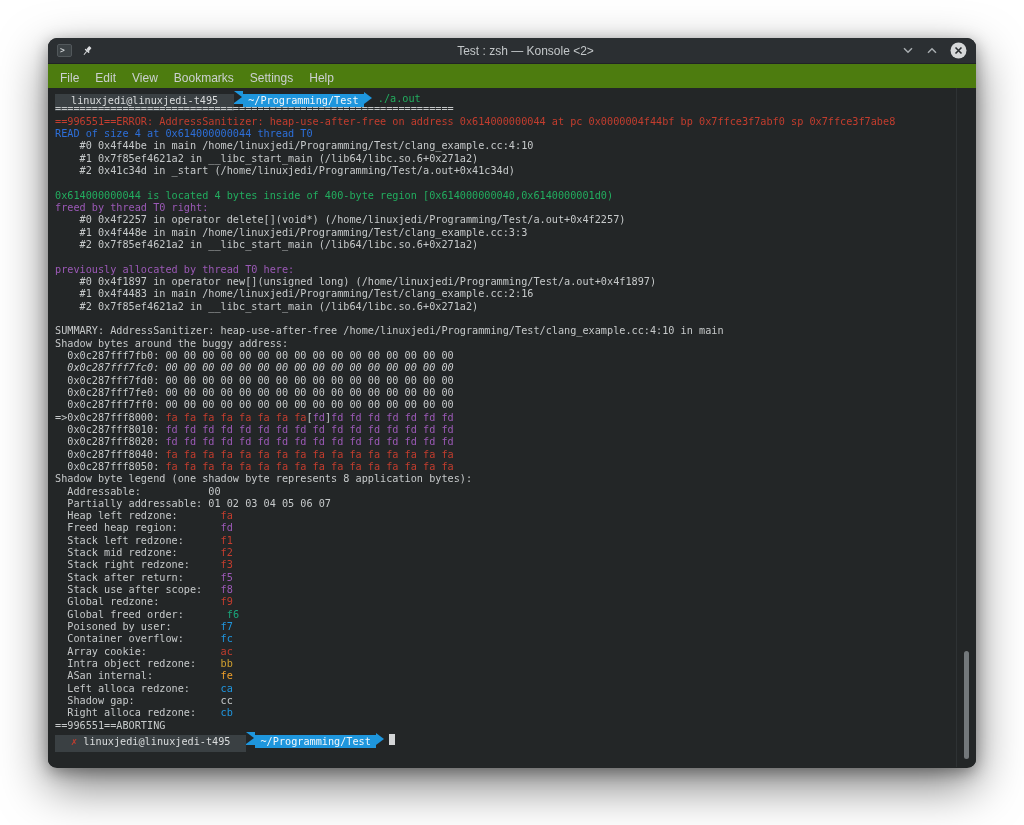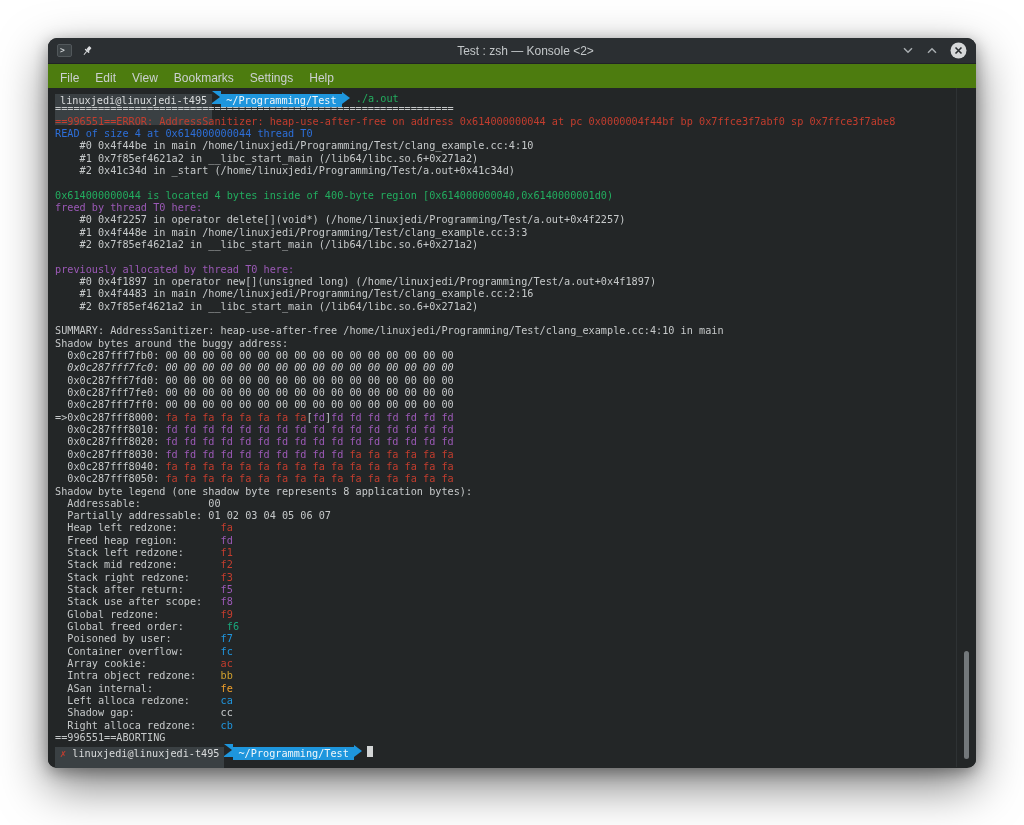--- a/index.html
+++ b/index.html
@@ -36,22 +36,22 @@
   .menu-item{padding:3px 8px;border-radius:2px;}
   
   .terminal{
     position:relative;height:679px;background:#232627;
     padding:3px 26px 0 7px;
     font:10.2px/12.33px "DejaVu Sans Mono",monospace;color:#c6c9ca;
   }
   .tline{white-space:pre;height:12.33px;}
   
   .pl-user{
-    display:inline-block;height:31px;line-height:13px;vertical-align:-2px;
-    padding:0 5px;color:#dadcdd;
+    display:inline-block;height:17px;line-height:13px;vertical-align:-2px;
+    padding:0 16px;color:#dadcdd;
   }
   .pl-notch{display:inline-block;width:9px;height:13px;vertical-align:-2px;position:relative;}
   .pl-notch-tri{
     position:absolute;left:0;top:0;width:0;height:0;
     border-top:6.5px solid transparent;border-bottom:6.5px solid transparent;
     border-left:8px solid #232627;
   }
   .pl-path{
     display:inline-block;height:13px;line-height:13px;vertical-align:-2px;
     padding:0 5px;color:#f0f6fa;
@@ -124,41 +124,40 @@
       <div id="term-out">
           <div class="tline"><span class="pl-user" style="background: rgb(58, 64, 67);"><span>linuxjedi@linuxjedi-t495</span></span><span class="pl-notch" style="background: rgb(30, 150, 221);"><span class="pl-notch-tri" style="border-left-color: rgb(35, 38, 39);"></span></span><span class="pl-path" style="background: rgb(30, 150, 221);">~/Programming/Test</span><span class="pl-end" style="border-left: 8px solid rgb(30, 150, 221);"></span><span style="color: rgb(34, 173, 95);"> ./a.out</span></div>
           <div class="tline"><span style="color: rgb(198, 201, 202);">=================================================================</span></div>
           <div class="tline"><span style="color: rgb(195, 61, 46);">==996551==ERROR: AddressSanitizer: heap-use-after-free on address 0x614000000044 at pc 0x0000004f44bf bp 0x7ffce3f7abf0 sp 0x7ffce3f7abe8</span></div>
           <div class="tline"><span style="color: rgb(45, 111, 217);">READ of size 4 at 0x614000000044 thread T0</span></div>
           <div class="tline"><span style="color: rgb(198, 201, 202);">    #0 0x4f44be in main /home/linuxjedi/Programming/Test/clang_example.cc:4:10</span></div>
           <div class="tline"><span style="color: rgb(198, 201, 202);">    #1 0x7f85ef4621a2 in __libc_start_main (/lib64/libc.so.6+0x271a2)</span></div>
           <div class="tline"><span style="color: rgb(198, 201, 202);">    #2 0x41c34d in _start (/home/linuxjedi/Programming/Test/a.out+0x41c34d)</span></div>
           <div class="tline"><span style="color: rgb(198, 201, 202);">&nbsp;</span></div>
           <div class="tline"><span style="color: rgb(34, 173, 95);">0x614000000044 is located 4 bytes inside of 400-byte region [0x614000000040,0x6140000001d0)</span></div>
-          <div class="tline"><span style="color: rgb(155, 89, 182);">freed by thread T0 here:</span></div>
+          <div class="tline"><span style="color: rgb(155, 89, 182);">freed by thread T0 right:</span></div>
           <div class="tline"><span style="color: rgb(198, 201, 202);">    #0 0x4f2257 in operator delete[](void*) (/home/linuxjedi/Programming/Test/a.out+0x4f2257)</span></div>
           <div class="tline"><span style="color: rgb(198, 201, 202);">    #1 0x4f448e in main /home/linuxjedi/Programming/Test/clang_example.cc:3:3</span></div>
           <div class="tline"><span style="color: rgb(198, 201, 202);">    #2 0x7f85ef4621a2 in __libc_start_main (/lib64/libc.so.6+0x271a2)</span></div>
           <div class="tline"><span style="color: rgb(198, 201, 202);">&nbsp;</span></div>
           <div class="tline"><span style="color: rgb(155, 89, 182);">previously allocated by thread T0 here:</span></div>
           <div class="tline"><span style="color: rgb(198, 201, 202);">    #0 0x4f1897 in operator new[](unsigned long) (/home/linuxjedi/Programming/Test/a.out+0x4f1897)</span></div>
           <div class="tline"><span style="color: rgb(198, 201, 202);">    #1 0x4f4483 in main /home/linuxjedi/Programming/Test/clang_example.cc:2:16</span></div>
           <div class="tline"><span style="color: rgb(198, 201, 202);">    #2 0x7f85ef4621a2 in __libc_start_main (/lib64/libc.so.6+0x271a2)</span></div>
           <div class="tline"><span style="color: rgb(198, 201, 202);">&nbsp;</span></div>
           <div class="tline"><span style="color: rgb(198, 201, 202);">SUMMARY: AddressSanitizer: heap-use-after-free /home/linuxjedi/Programming/Test/clang_example.cc:4:10 in main</span></div>
           <div class="tline"><span style="color: rgb(198, 201, 202);">Shadow bytes around the buggy address:</span></div>
           <div class="tline"><span style="color: rgb(198, 201, 202);">  0x0c287fff7fb0: 00 00 00 00 00 00 00 00 00 00 00 00 00 00 00 00</span></div>
           <div class="tline"><span style="color: rgb(198, 201, 202); font-style: italic;">  0x0c287fff7fc0: 00 00 00 00 00 00 00 00 00 00 00 00 00 00 00 00</span></div>
           <div class="tline"><span style="color: rgb(198, 201, 202);">  0x0c287fff7fd0: 00 00 00 00 00 00 00 00 00 00 00 00 00 00 00 00</span></div>
           <div class="tline"><span style="color: rgb(198, 201, 202);">  0x0c287fff7fe0: 00 00 00 00 00 00 00 00 00 00 00 00 00 00 00 00</span></div>
           <div class="tline"><span style="color: rgb(198, 201, 202);">  0x0c287fff7ff0: 00 00 00 00 00 00 00 00 00 00 00 00 00 00 00 00</span></div>
           <div class="tline"><span style="color: rgb(198, 201, 202);">=&gt;0x0c287fff8000: </span><span style="color: rgb(195, 61, 46);">fa fa fa fa fa fa fa fa</span><span style="color: rgb(198, 201, 202);">[</span><span style="color: rgb(155, 89, 182);">fd</span><span style="color: rgb(198, 201, 202);">]</span><span style="color: rgb(155, 89, 182);">fd fd fd fd fd fd fd</span></div>
           <div class="tline"><span style="color: rgb(198, 201, 202);">  0x0c287fff8010: </span><span style="color: rgb(155, 89, 182);">fd fd fd fd fd fd fd fd fd fd fd fd fd fd fd fd</span></div>
           <div class="tline"><span style="color: rgb(198, 201, 202);">  0x0c287fff8020: </span><span style="color: rgb(155, 89, 182);">fd fd fd fd fd fd fd fd fd fd fd fd fd fd fd fd</span></div>
-          <div class="tline"><span style="color: rgb(198, 201, 202);">  0x0c287fff8030: </span><span style="color: rgb(155, 89, 182);">fd fd fd fd fd fd fd fd fd fd </span><span style="color: rgb(195, 61, 46);">fa fa fa fa fa fa</span></div>
           <div class="tline"><span style="color: rgb(198, 201, 202);">  0x0c287fff8040: </span><span style="color: rgb(195, 61, 46);">fa fa fa fa fa fa fa fa fa fa fa fa fa fa fa fa</span></div>
           <div class="tline"><span style="color: rgb(198, 201, 202);">  0x0c287fff8050: </span><span style="color: rgb(195, 61, 46);">fa fa fa fa fa fa fa fa fa fa fa fa fa fa fa fa</span></div>
           <div class="tline"><span style="color: rgb(198, 201, 202);">Shadow byte legend (one shadow byte represents 8 application bytes):</span></div>
           <div class="tline"><span style="color: rgb(198, 201, 202);">  Addressable:           00</span></div>
           <div class="tline"><span style="color: rgb(198, 201, 202);">  Partially addressable: 01 02 03 04 05 06 07</span></div>
           <div class="tline"><span style="color: rgb(198, 201, 202);">  Heap left redzone:       </span><span style="color: rgb(195, 61, 46);">fa</span></div>
           <div class="tline"><span style="color: rgb(198, 201, 202);">  Freed heap region:       </span><span style="color: rgb(155, 89, 182);">fd</span></div>
           <div class="tline"><span style="color: rgb(198, 201, 202);">  Stack left redzone:      </span><span style="color: rgb(195, 61, 46);">f1</span></div>
           <div class="tline"><span style="color: rgb(198, 201, 202);">  Stack mid redzone:       </span><span style="color: rgb(195, 61, 46);">f2</span></div>
           <div class="tline"><span style="color: rgb(198, 201, 202);">  Stack right redzone:     </span><span style="color: rgb(195, 61, 46);">f3</span></div>

